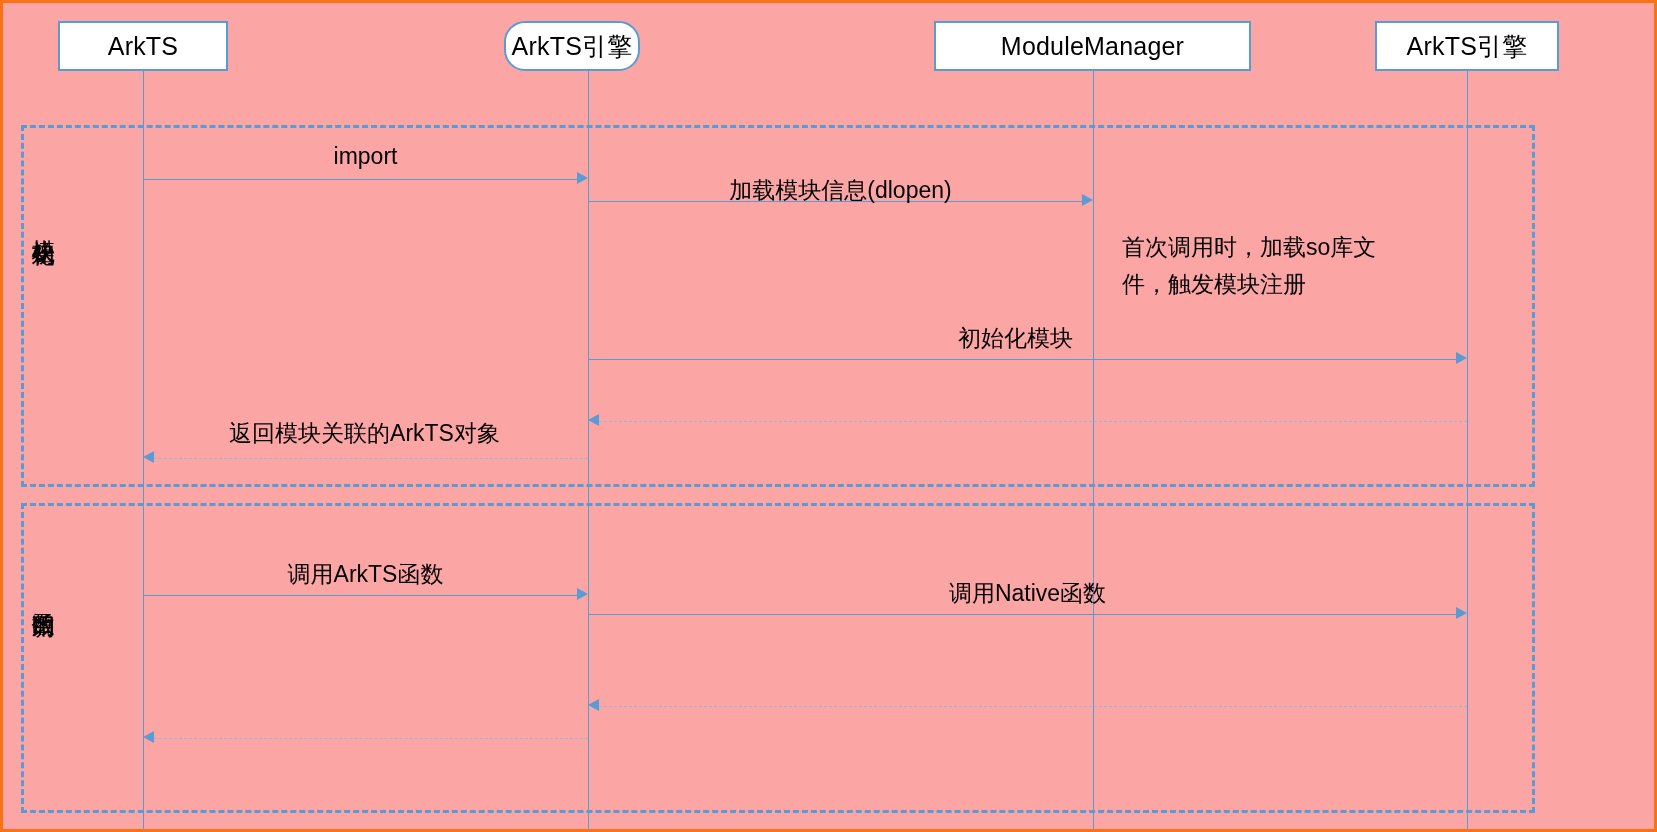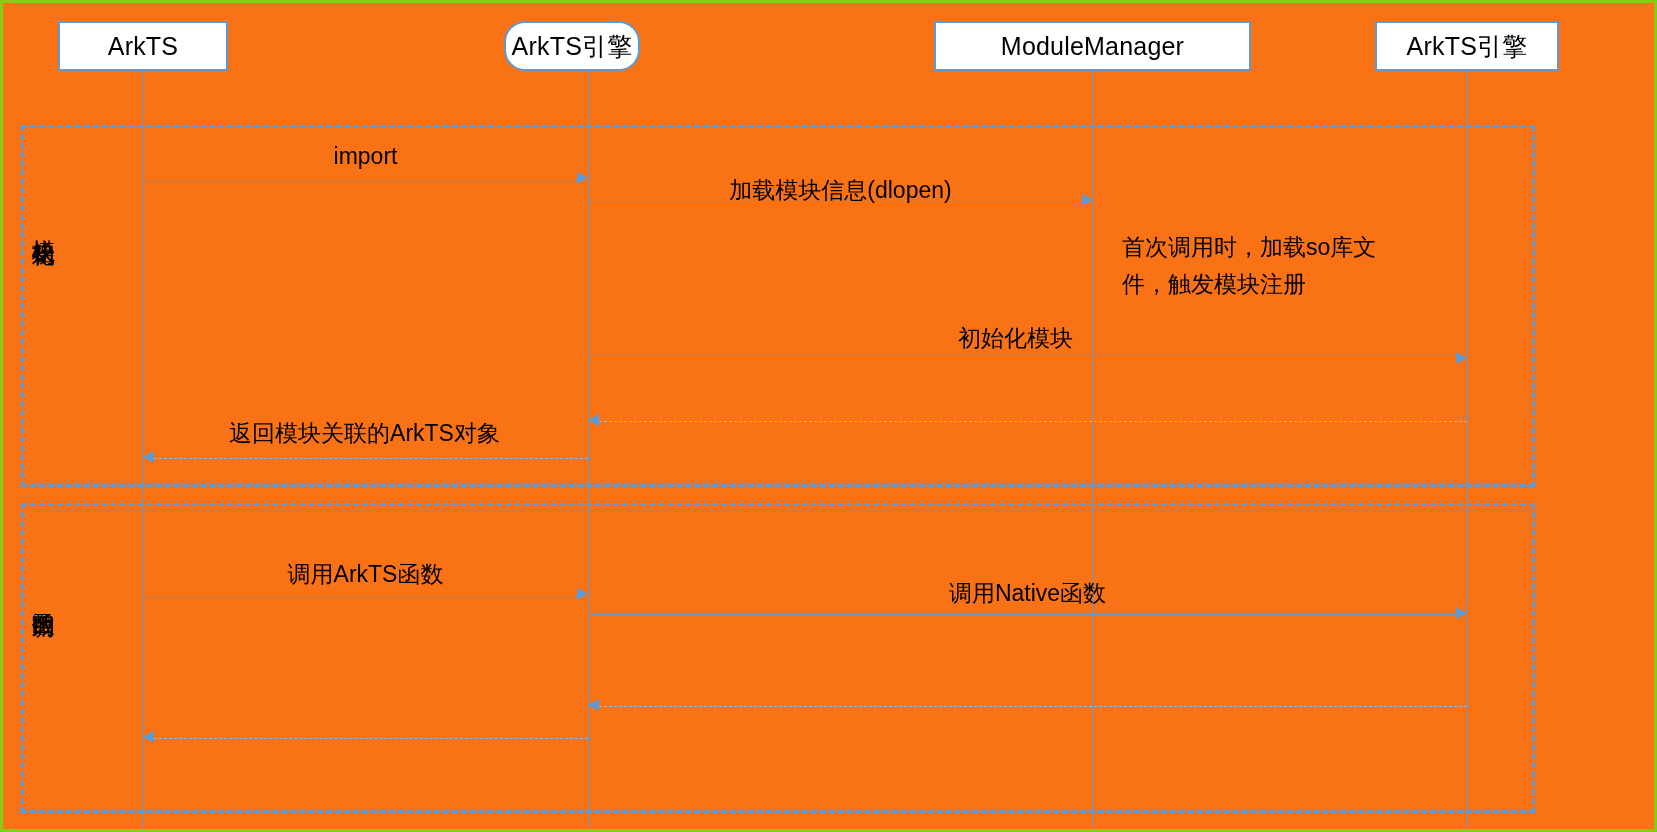--- a/index.html
+++ b/index.html
@@ -1,22 +1,22 @@
 <!DOCTYPE html>
 <html><head>
 <meta charset="utf-8">
 <title>Sequence Diagram</title>
 <style>
   html,body{margin:0;padding:0;background:#ffffff;}
   body{font-family:"Liberation Sans","DejaVu Sans",sans-serif;}
   #canvas{
     position:relative;
     width:1657px;height:832px;
-    background:#f97316;
-    border:3px solid #84cc16;
+    background:#fca5a5;
+    border:3px solid #f97316;
     box-sizing:border-box;
     overflow:hidden;
   }
   .lifeline-box{
     position:absolute;
     border:2px solid #5b9bd5;
     background:#ffffff;
     box-sizing:border-box;
     display:flex;align-items:center;justify-content:center;
     font-size:25px;color:#000000;

